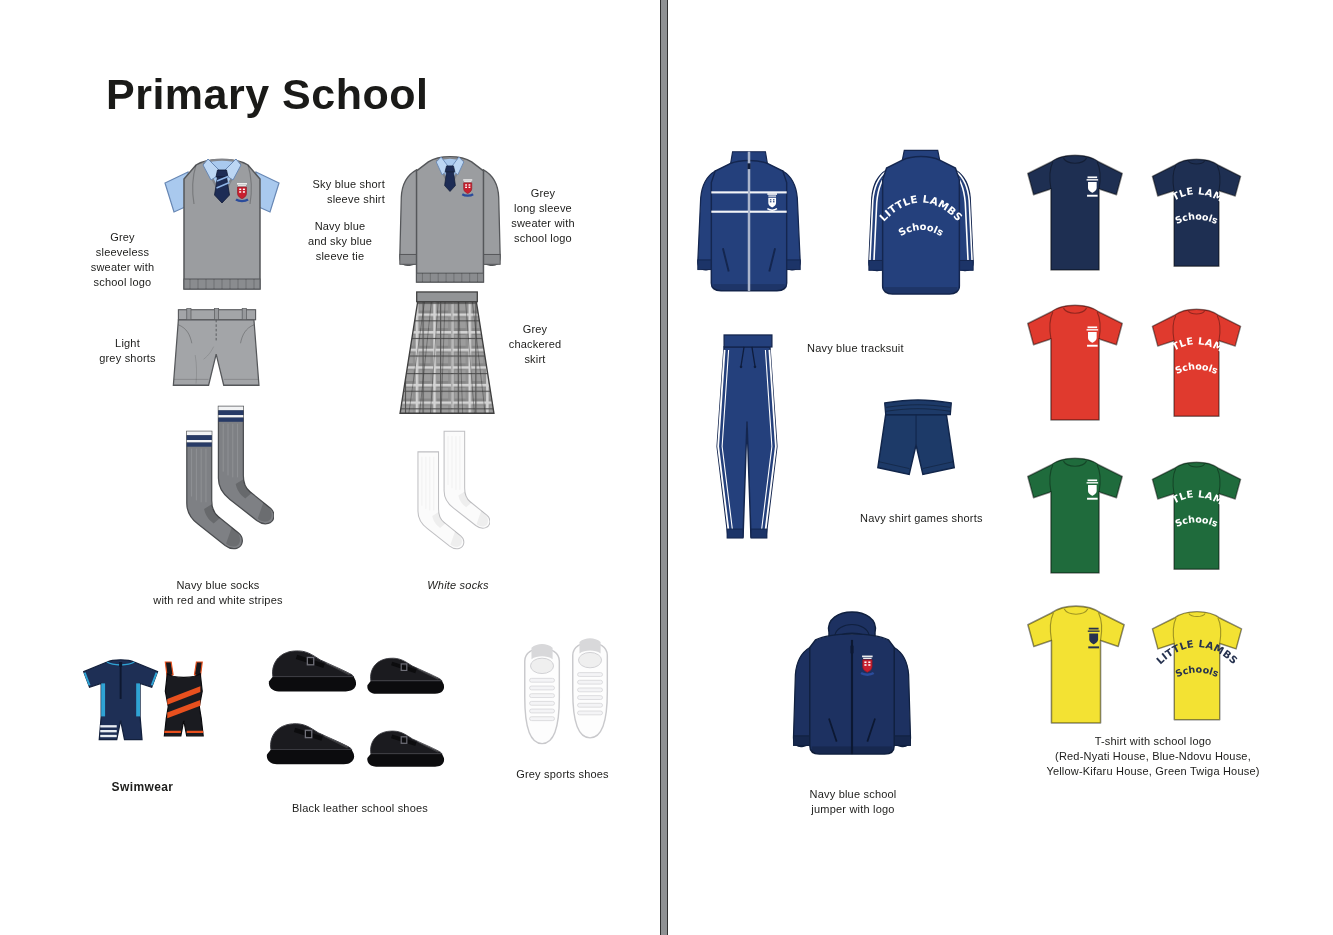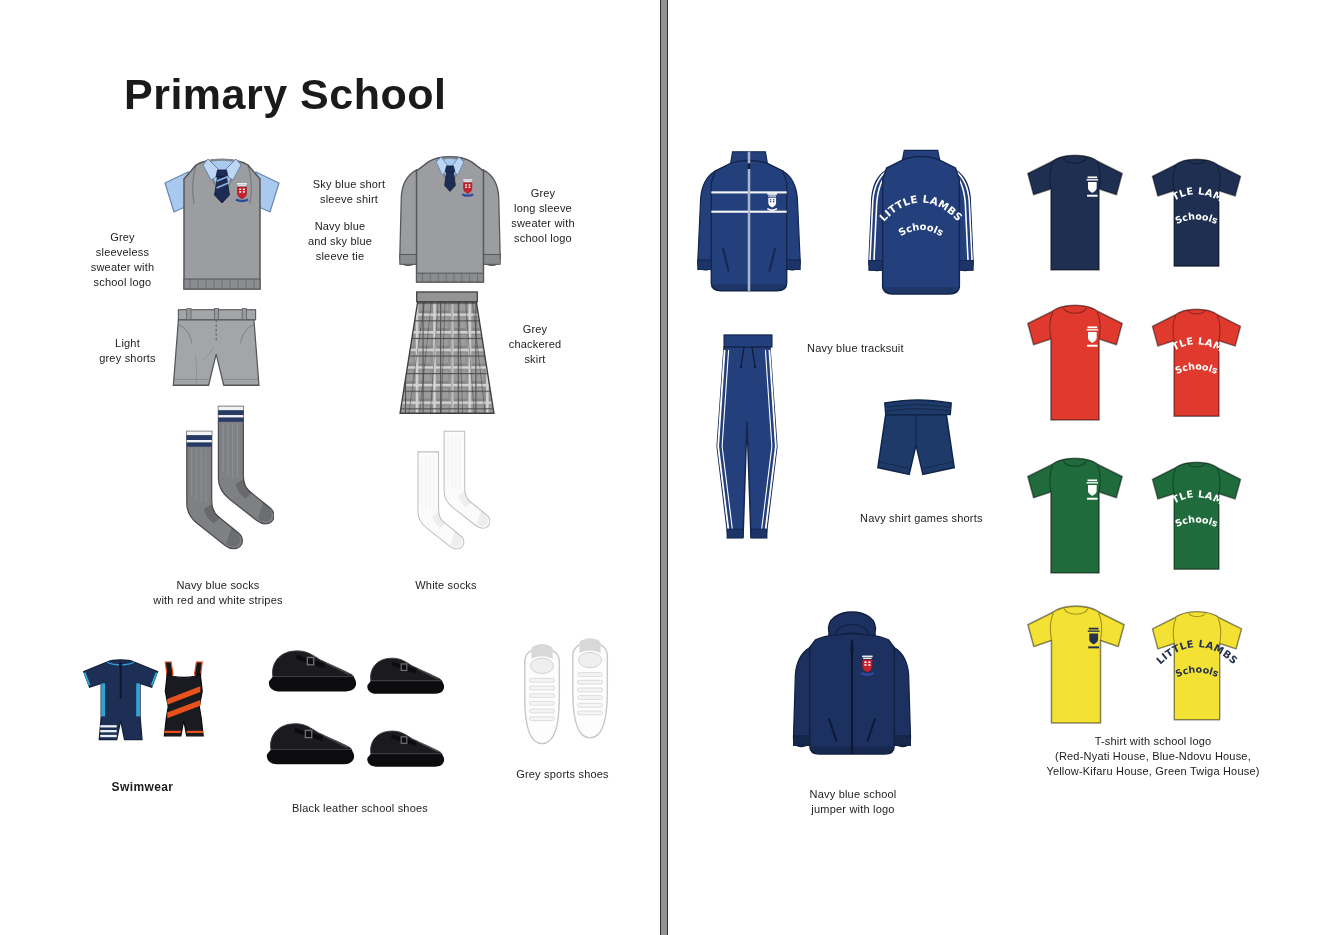--- a/index.html
+++ b/index.html
@@ -83,21 +83,21 @@
       <path d="M-4.5,-3 h9 v6.5 c0,3.5 -4.5,5.3 -4.5,5.3 s-4.5,-1.8 -4.5,-5.3 Z" fill="#c8202f" stroke="#8e1622" stroke-width="0.6"></path>
       <rect x="-2.8" y="-1.4" width="2" height="1.5" fill="#ffffff"></rect>
       <rect x="0.9" y="-1.4" width="2" height="1.5" fill="#ffffff"></rect>
       <rect x="-2.8" y="1.2" width="2" height="1.5" fill="#ffffff"></rect>
       <rect x="0.9" y="1.2" width="2" height="1.5" fill="#ffffff"></rect>
       <path d="M-6,9.6 C-3,11.6 3,11.6 6,9.6" stroke="#2b4c9b" stroke-width="2.4" fill="none"></path>
     </g>
   </defs>
 </svg>
 
-<div class="title" style="left:106px;top:70px;margin-left:18px;">Primary School</div>
+<div class="title" style="left:106px;top:70px;">Primary School</div>
 <div class="divider"></div>
 
 <div class="illus" style="left:152px;top:150px;width:140px;height:150px;">
   <svg viewBox="0 0 140 150">
     <path d="M36,22 L13,33 L22,62 L42,53 Z" fill="#a9c9ee" stroke="#6787b4" stroke-width="1.2"></path>
     <path d="M104,22 L127,33 L118,62 L98,53 Z" fill="#a9c9ee" stroke="#6787b4" stroke-width="1.2"></path>
     <path d="M44,15 C54,8 86,8 96,15 L108,29 L108,139 L32,139 L32,29 Z" fill="#9b9da0" stroke="#55575a" stroke-width="1.5"></path>
     <path d="M44,15 C40,28 40,42 42,54" fill="none" stroke="rgba(0,0,0,0.22)" stroke-width="1.2"></path>
     <path d="M96,15 C100,28 100,42 98,54" fill="none" stroke="rgba(0,0,0,0.22)" stroke-width="1.2"></path>
     <path d="M52,13 L70,47 L88,13 C78,8.5 62,8.5 52,13 Z" fill="#a9c9ee" stroke="#83858a" stroke-width="2.4"></path>
@@ -204,37 +204,37 @@
   <svg viewBox="0 0 100 122">
     <use href="#sneaker" transform="translate(2,8)"></use>
     <use href="#sneaker" transform="translate(52,2)"></use>
   </svg>
 </div>
 
 <div class="label" style="left:80px;top:230px;width:85px;">Grey
 sleeveless
 sweater with
 school logo</div>
-<div class="label" style="left:304px;top:177px;width:90px;">Sky blue short
+<div class="label" style="left:295px;top:177px;width:90px;text-align:right;">Sky blue short
 sleeve shirt</div>
 <div class="label" style="left:297px;top:219px;width:86px;">Navy blue
 and sky blue
 sleeve tie</div>
 <div class="label" style="left:90px;top:336px;width:75px;text-align:center;">Light
 grey shorts</div>
 <div class="label" style="left:503px;top:186px;width:80px;">Grey
 long sleeve
 sweater with
 school logo</div>
 <div class="label" style="left:500px;top:322px;width:70px;">Grey
 chackered
 skirt</div>
 <div class="label" style="left:138px;top:578px;width:160px;">Navy blue socks
 with red and white stripes</div>
-<div class="label" style="left:396px;top:578px;width:100px;">White socks</div>
+<div class="label" style="left:408px;top:578px;width:100px;font-style:italic;">White socks</div>
 <div class="label bold" style="left:95px;top:779px;width:95px;text-align:center;">Swimwear</div>
 <div class="label" style="left:280px;top:801px;width:160px;">Black leather school shoes</div>
 <div class="label" style="left:505px;top:767px;width:115px;">Grey sports shoes</div>
 
 <div class="illus" style="left:692px;top:146px;width:114px;height:166px;">
   <svg viewBox="0 0 118 168">
     <path d="M24,24 C14,30 10,40 9,52 L6,118 C6,124 10,127 16,126 L24,124 Z" fill="#24407c" stroke="#14264f" stroke-width="1.3"></path>
     <path d="M94,24 C104,30 108,40 109,52 L112,118 C112,124 108,127 102,126 L94,124 Z" fill="#24407c" stroke="#14264f" stroke-width="1.3"></path>
     <rect x="6" y="116" width="18" height="10" fill="#1c3468" stroke="#14264f" stroke-width="1"></rect>
     <rect x="94" y="116" width="18" height="10" fill="#1c3468" stroke="#14264f" stroke-width="1"></rect>

